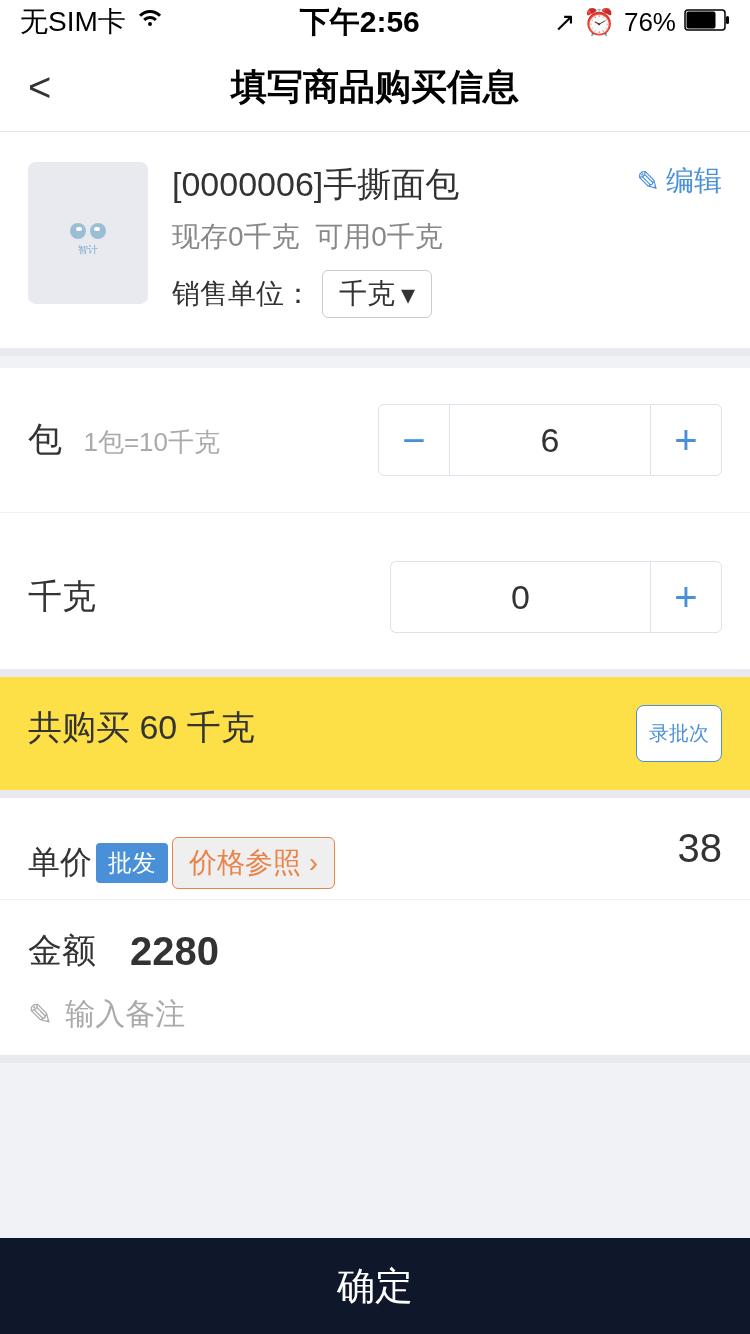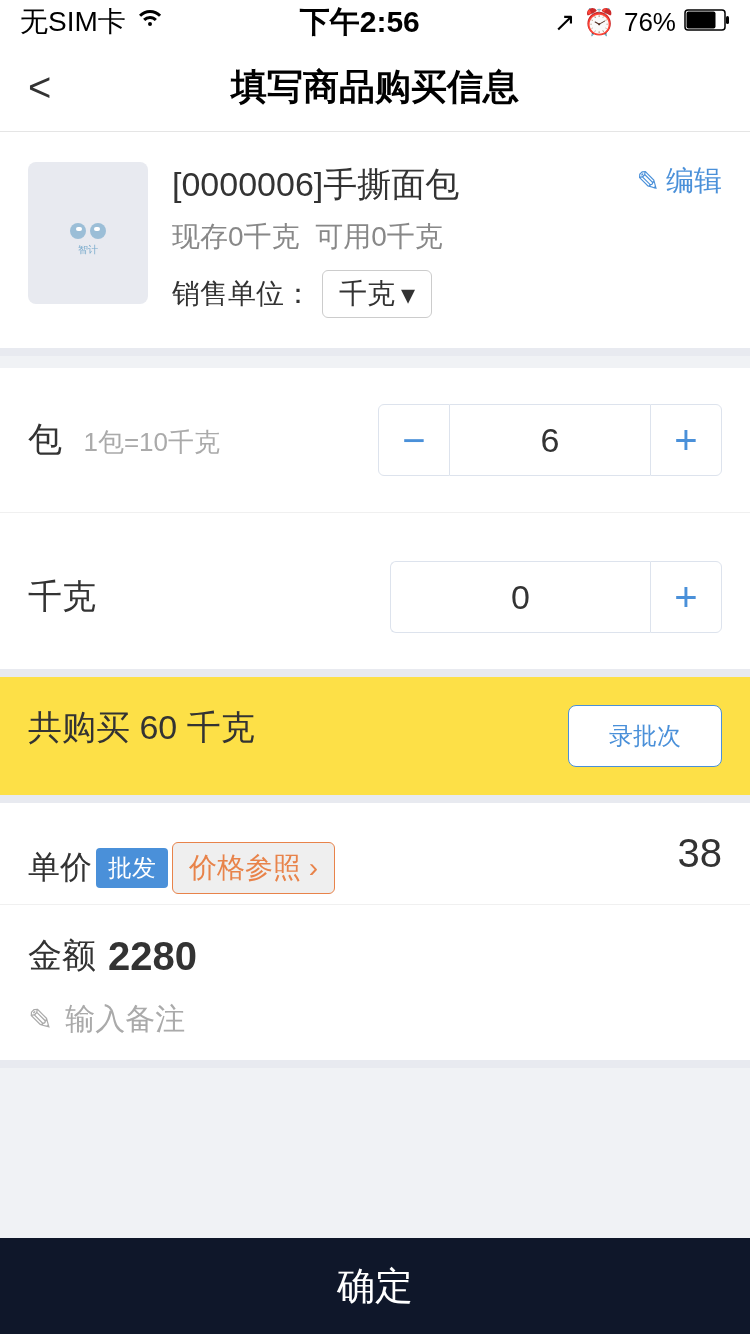--- a/index.html
+++ b/index.html
@@ -168,22 +168,22 @@
       display: flex;
       justify-content: space-between;
       padding: 28px 28px;
       border-bottom: 8px solid #e8eaf0;
     }
     .total-text { font-size: 34px; color: #333; }
     .total-text span { color: #333; font-weight: 500; }
     .record-btn {
       border: 1px solid #4a90d9;
       border-radius: 8px;
-      padding: 14px 40px;
-      font-size: 24px;
+      padding: 14px 12px;
+      font-size: 20px;
       color: #4a90d9;
       background: #fff;
       cursor: pointer;
     }
 
     
     .price-section {
       background: #fff;
       padding: 28px 28px 0 28px;
       border-bottom: 1px solid #f0f0f0;
@@ -219,21 +219,21 @@
 
     
     .amount-section {
       background: #fff;
       padding: 28px 28px 20px 28px;
       border-bottom: 8px solid #e8eaf0;
     }
     .amount-row {
       display: flex;
       align-items: center;
-      gap: 12px;
+      gap: 34px;
       margin-bottom: 20px;
     }
     .amount-label { font-size: 34px; color: #333; }
     .amount-value { font-size: 40px; color: #333; font-weight: 600; }
     .note-row {
       display: flex;
       align-items: center;
       gap: 12px;
       color: #aaa;
       font-size: 30px;

